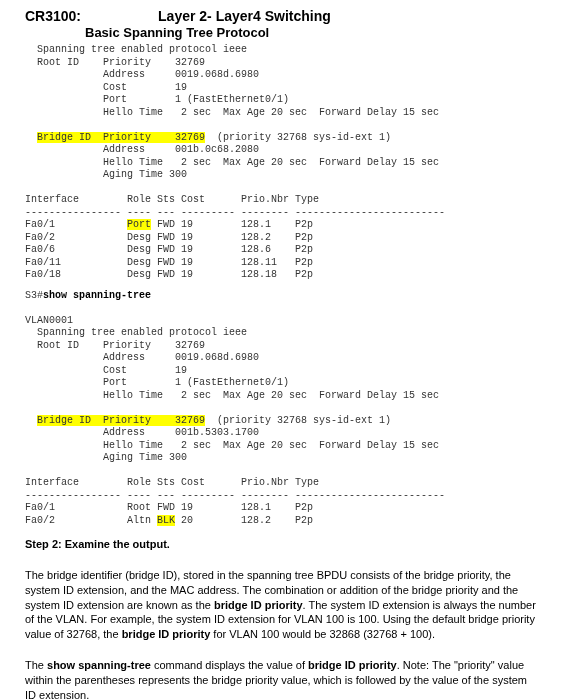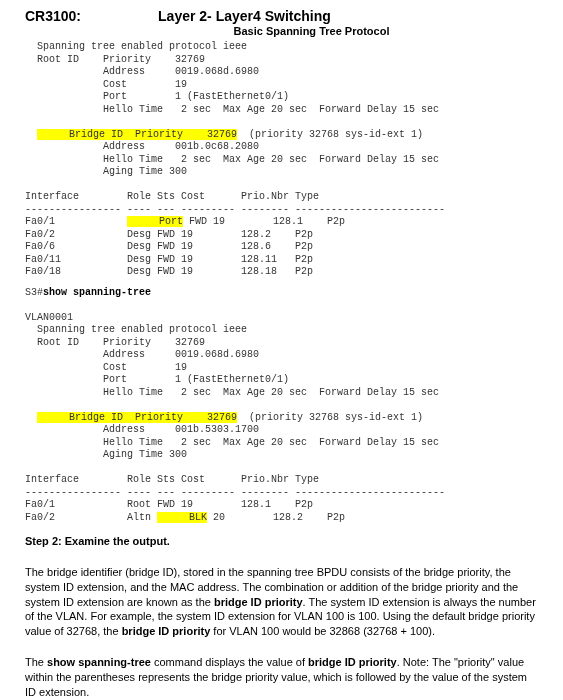--- a/index.html
+++ b/index.html
@@ -24,34 +24,33 @@
     width: 130px;
   }
   .header-title {
     font-family: Arial, sans-serif;
     font-weight: bold;
     font-size: 14px;
   }
   .subheader {
     font-family: Arial, sans-serif;
     font-weight: bold;
-    font-size: 11px;
-    text-align: center;
+    font-size: 13px;
     margin-left: 60px;
     margin-bottom: 4px;
   }
   .term {
     font-family: "Courier New", monospace;
     font-size: 10px;
     white-space: pre;
     line-height: 1.25;
     color: #333;
     margin: 0 0 8px 0;
   }
-  .term .hl { background: #ffff00; padding-left: 32px; }
+  .term .hl { background: #ffff00; }
   .term .cmd { font-weight: bold; color:#000; }
   .body-text {
     font-family: Arial, sans-serif;
     font-size: 11px;
     line-height: 1.35;
     margin: 16px 0;
   }
   .body-text b { font-weight: bold; }
   .step-head { font-weight: bold; margin-top: 10px; }
 </style>

